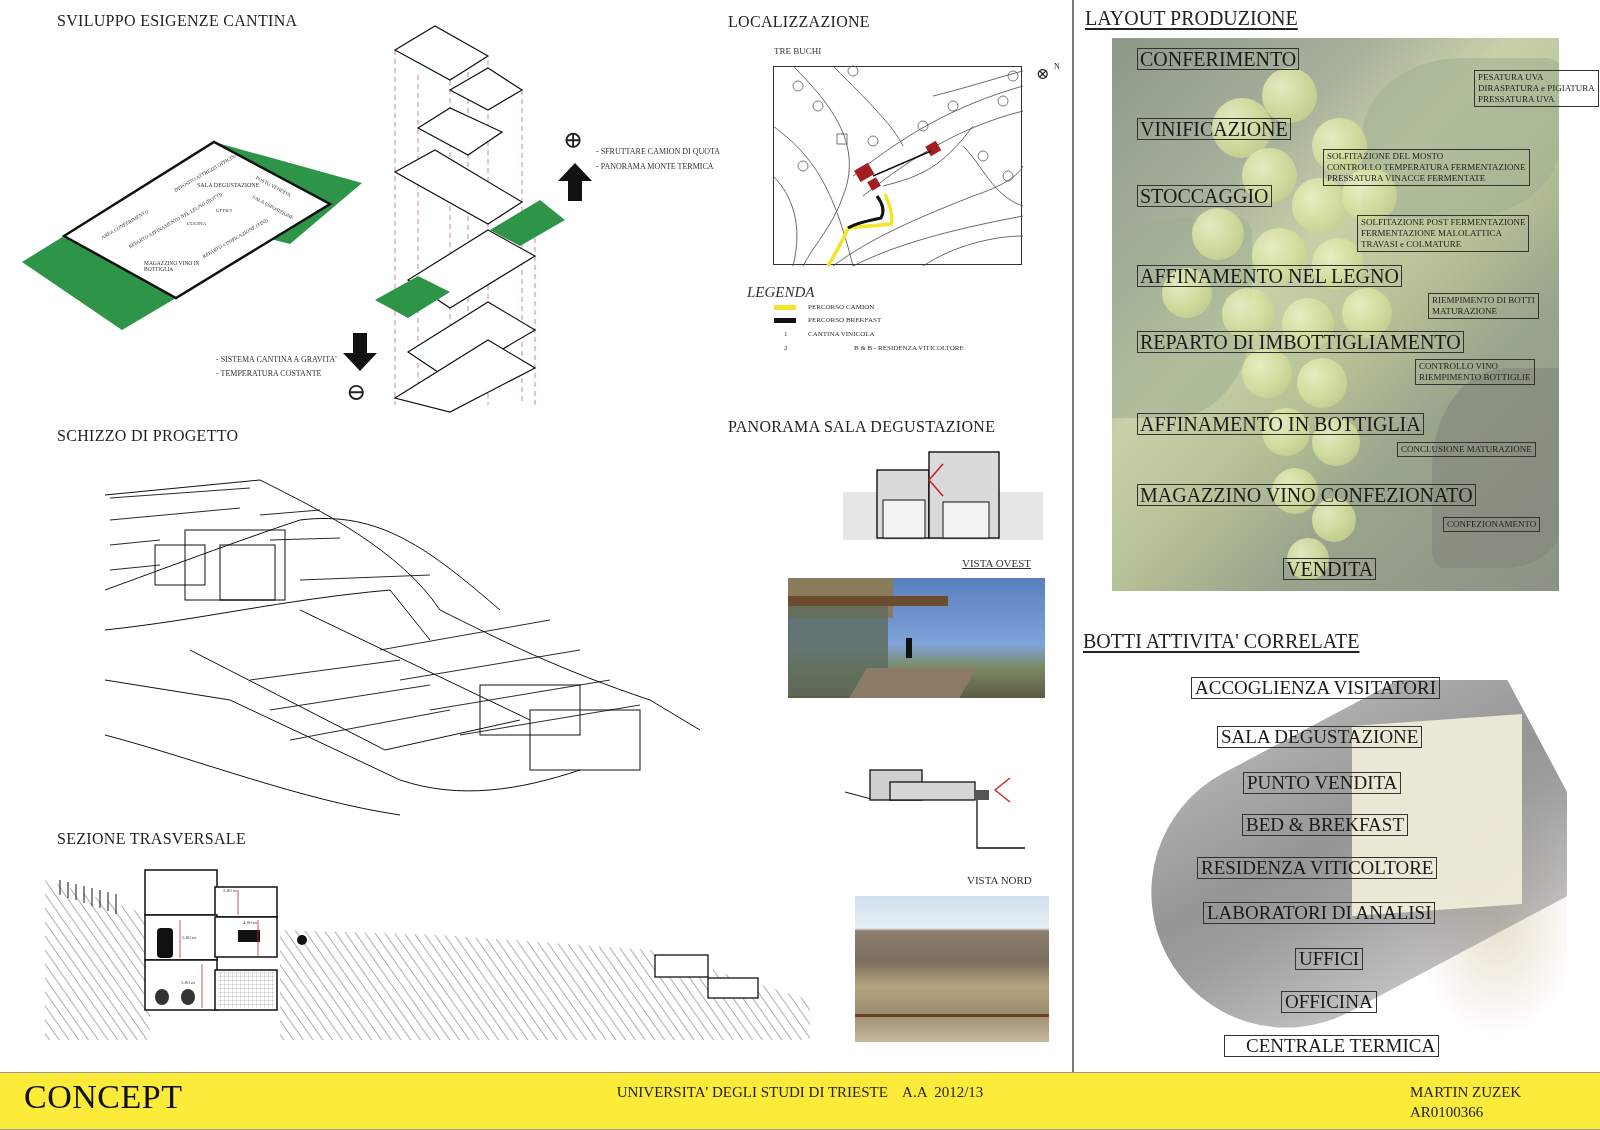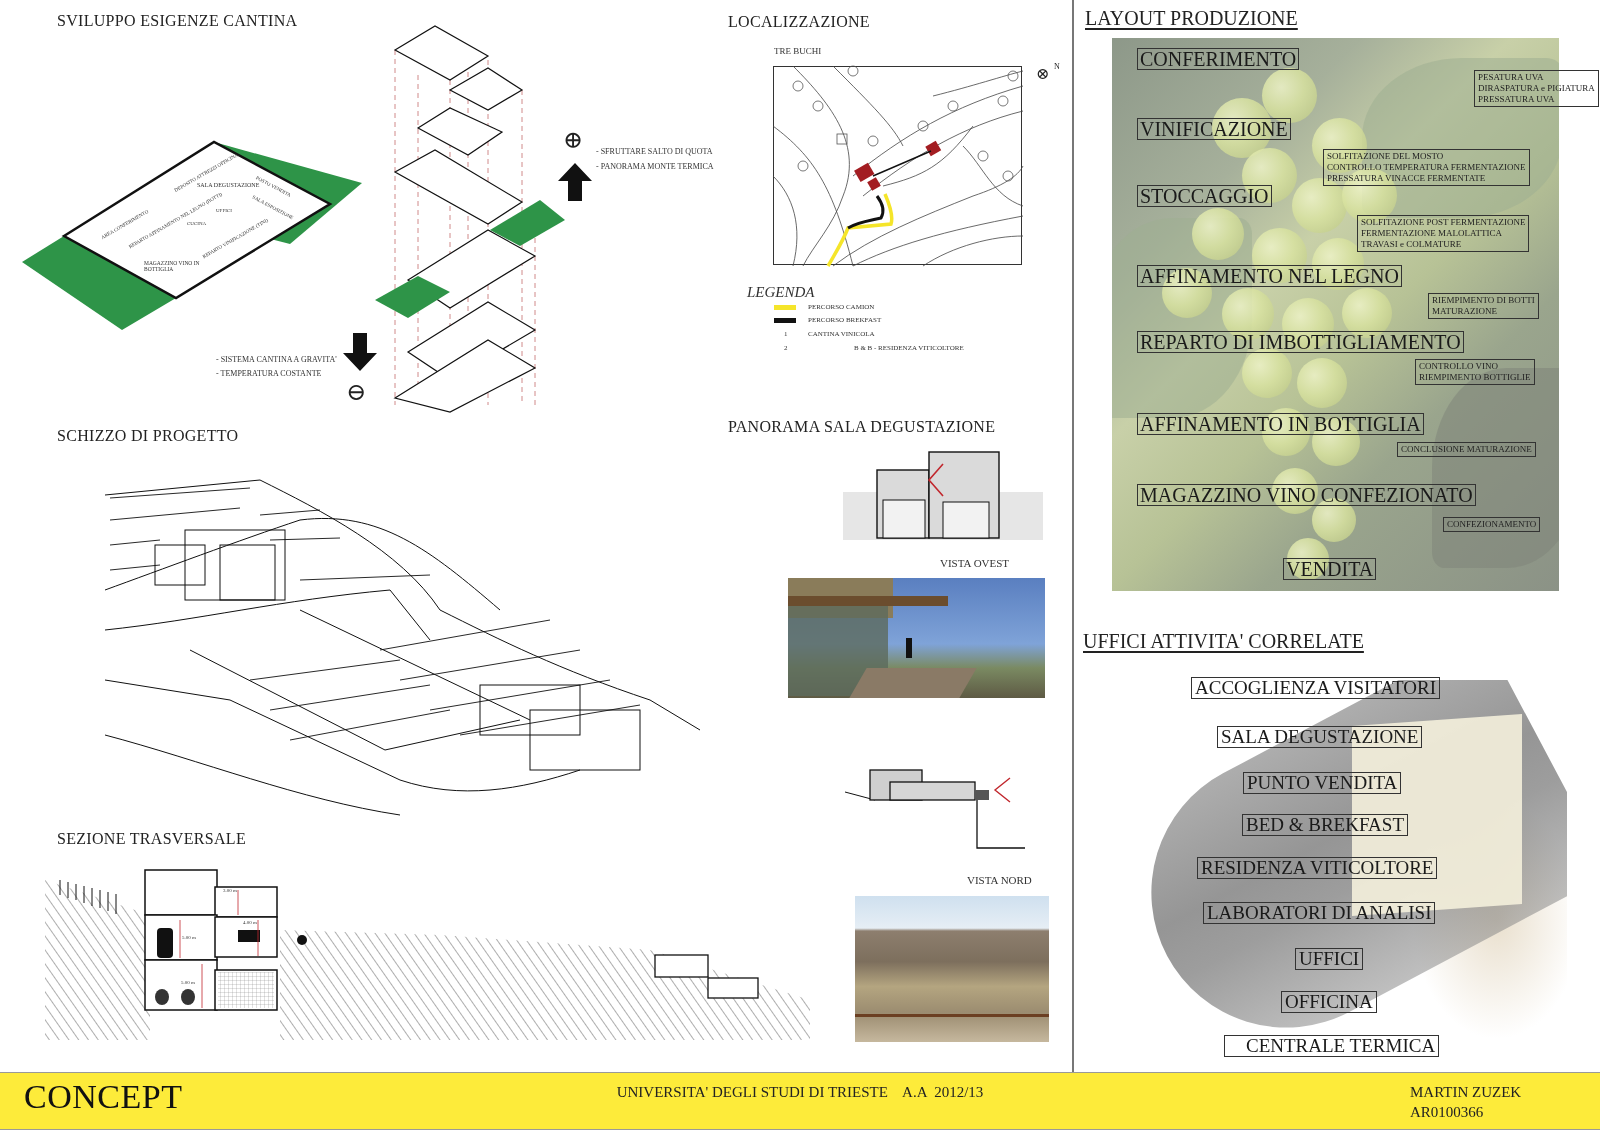--- a/index.html
+++ b/index.html
@@ -82,21 +82,21 @@
     <polygon points="35,378 128,320 175,348 90,392"></polygon>
   </g>
   <polygon points="130,210 180,180 205,200 160,226" fill="#2e9448"></polygon>
   <polygon points="15,280 58,256 90,272 48,298" fill="#2e9448"></polygon>
 </svg>
 
 <div class="abs" style="left:563px;top:128px;font-size:24px;line-height:24px;">⊕</div>
 <svg style="left:558px;top:163px;" width="34" height="38">
   <polygon points="17,0 34,18 24,18 24,38 10,38 10,18 0,18" fill="#111"></polygon>
 </svg>
-<div class="abs small" style="left:596px;top:147px;">- SFRUTTARE SALTO DI QUOTA</div>
+<div class="abs small" style="left:596px;top:147px;">- SFRUTTARE CAMION DI QUOTA</div>
 <div class="abs small" style="left:596px;top:162px;">- PANORAMA MONTE TERMICA</div>
 
 <svg style="left:343px;top:333px;" width="34" height="38">
   <polygon points="10,0 24,0 24,20 34,20 17,38 0,20 10,20" fill="#111"></polygon>
 </svg>
 <div class="abs" style="left:346px;top:380px;font-size:24px;line-height:24px;">⊖</div>
 <div class="abs small" style="left:216px;top:355px;">- SISTEMA CANTINA A GRAVITA'</div>
 <div class="abs small" style="left:216px;top:369px;">- TEMPERATURA COSTANTE</div>
 
 <div class="abs h-title" style="left:728px;top:13px;">LOCALIZZAZIONE</div>
@@ -175,21 +175,21 @@
 
 <div class="abs h-title" style="left:728px;top:418px;">PANORAMA SALA DEGUSTAZIONE</div>
 <svg style="left:843px;top:452px;" width="200" height="88">
   <rect x="0" y="40" width="200" height="48" fill="#e6e6e6"></rect>
   <rect x="34" y="18" width="52" height="68" fill="#dadada" stroke="#111" stroke-width="1.4"></rect>
   <rect x="86" y="0" width="70" height="86" fill="#dadada" stroke="#111" stroke-width="1.4"></rect>
   <rect x="40" y="48" width="42" height="38" fill="#f2f2f2" stroke="#111"></rect>
   <rect x="100" y="50" width="46" height="36" fill="#f2f2f2" stroke="#111"></rect>
   <path d="M100,12 L86,28 L100,44" fill="none" stroke="#c1272d" stroke-width="1.6"></path>
 </svg>
-<div class="abs small" style="left:940px;top:557px;font-size:11px;">VISTA OVEST</div>
+<div class="abs small" style="left:962px;top:557px;font-size:11px;text-decoration:underline;">VISTA OVEST</div>
 <div class="abs photo-ovest">
   <div class="abs" style="left:0;top:0;width:105px;height:40px;background:#8a7c5a;"></div>
   <div class="abs" style="left:0;top:18px;width:160px;height:10px;background:#6b4d2e;"></div>
   <div class="abs" style="left:0;top:28px;width:100px;height:90px;background:#5c6a5d;opacity:.8;"></div>
   <div class="abs" style="left:70px;top:90px;width:110px;height:30px;background:#8a7a66;transform:skewX(-30deg);"></div>
   <div class="abs" style="left:118px;top:60px;width:6px;height:20px;background:#111;"></div>
 </div>
 
 <svg style="left:845px;top:770px;" width="200" height="90">
   <path d="M0,22 L30,30" stroke="#111" fill="none"></path>
@@ -317,21 +317,21 @@
   <div>CONCLUSIONE MATURAZIONE</div>
 </div>
 
 <div class="step" style="left:1137px;top:484px;">MAGAZZINO VINO CONFEZIONATO</div>
 <div class="sub" style="left:1443px;top:517px;">
   <div>CONFEZIONAMENTO</div>
 </div>
 
 <div class="step" style="left:1283px;top:558px;">VENDITA</div>
 
-<div class="abs h-under" style="left:1083px;top:630px;">UFFICI ATTIVITA' CORRELATE</div>
+<div class="abs h-under" style="left:1083px;top:630px;">BOTTI ATTIVITA' CORRELATE</div>
 
 <div class="abs bottle-area">
   <div class="bottle-shadow"></div>
   <div class="bottle"></div>
   <div class="bottle-label"></div>
 </div>
 
 <div class="act" style="left:1191px;top:677px;">ACCOGLIENZA VISITATORI</div>
 <div class="act" style="left:1217px;top:726px;">SALA DEGUSTAZIONE</div>
 <div class="act" style="left:1243px;top:772px;">PUNTO VENDITA</div>

